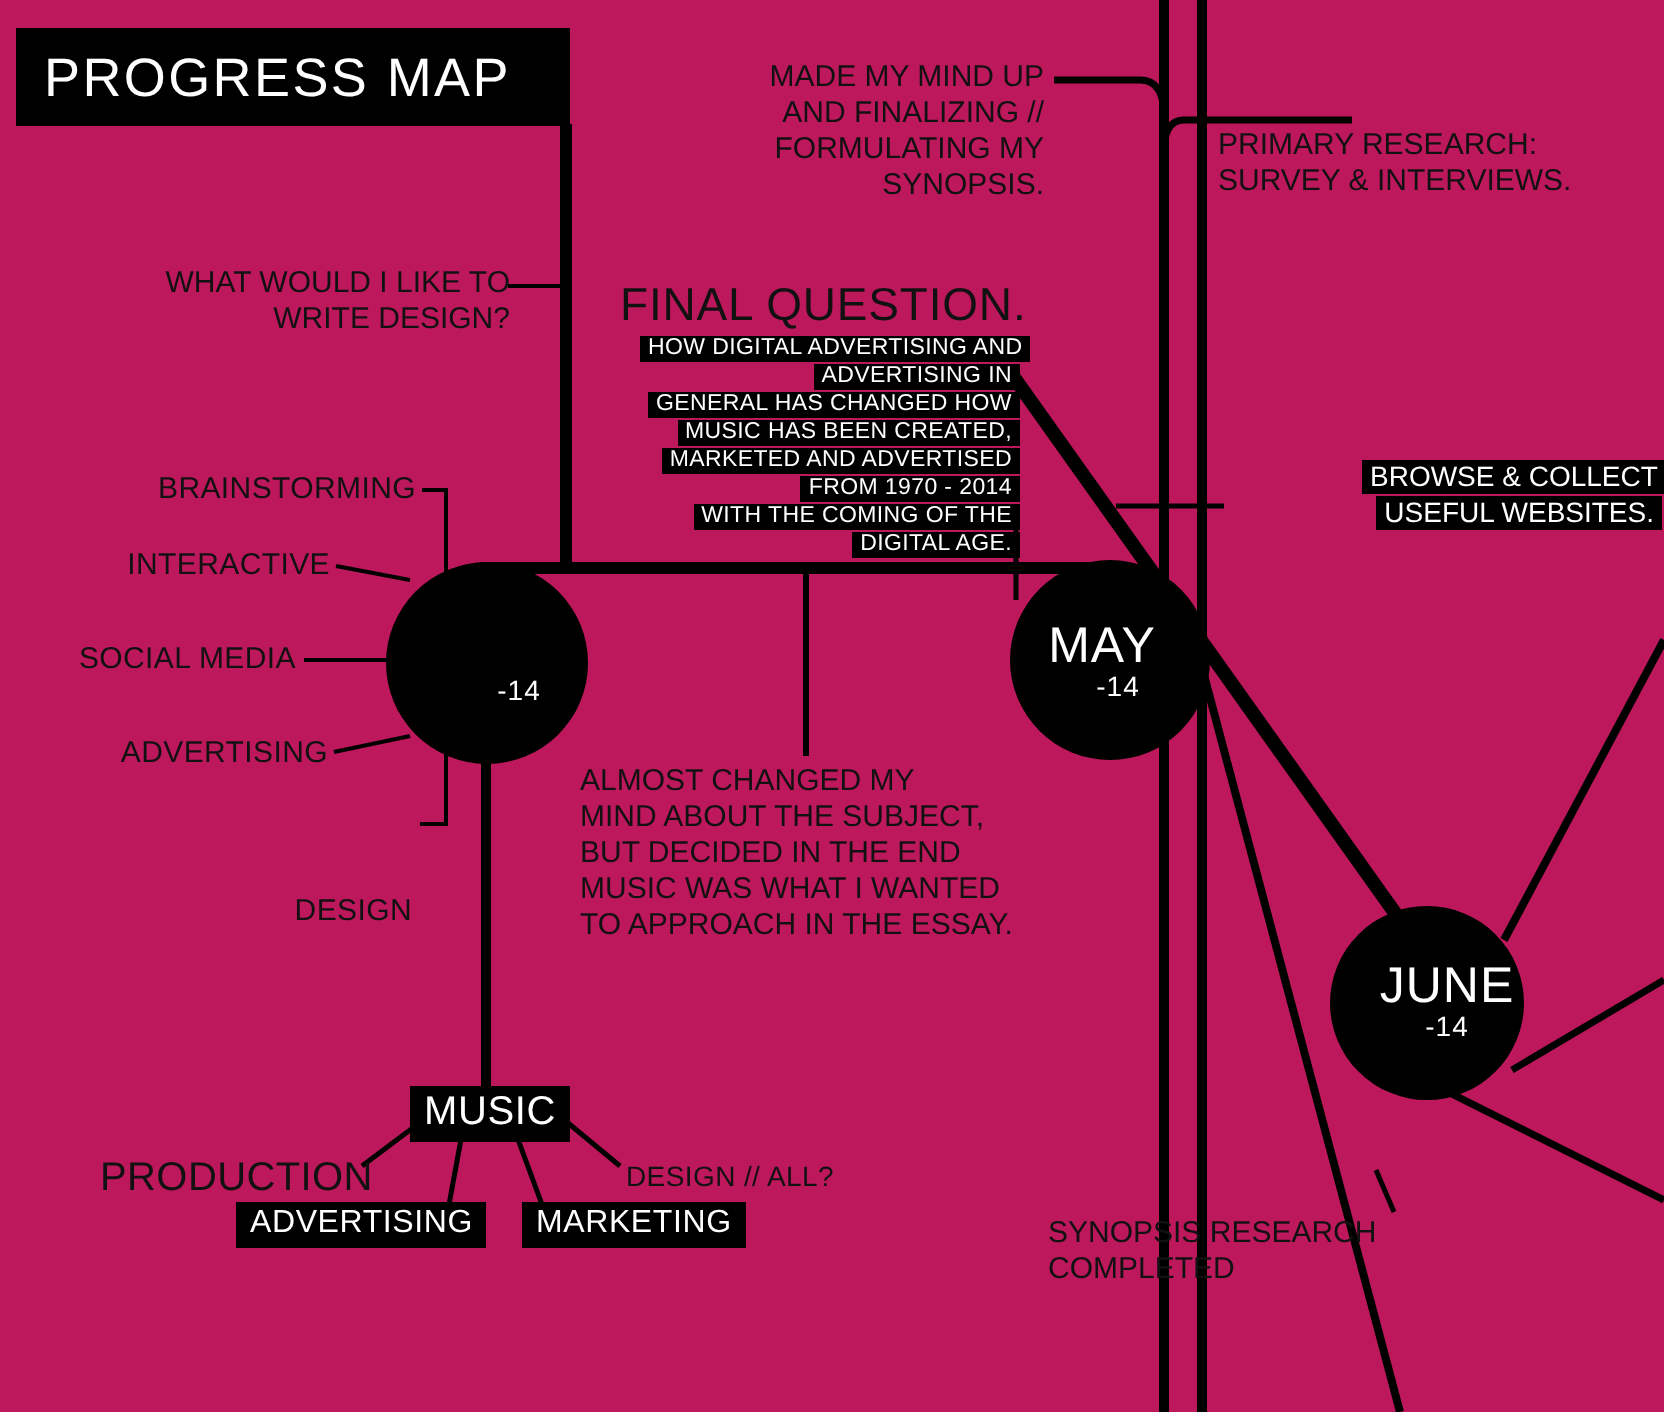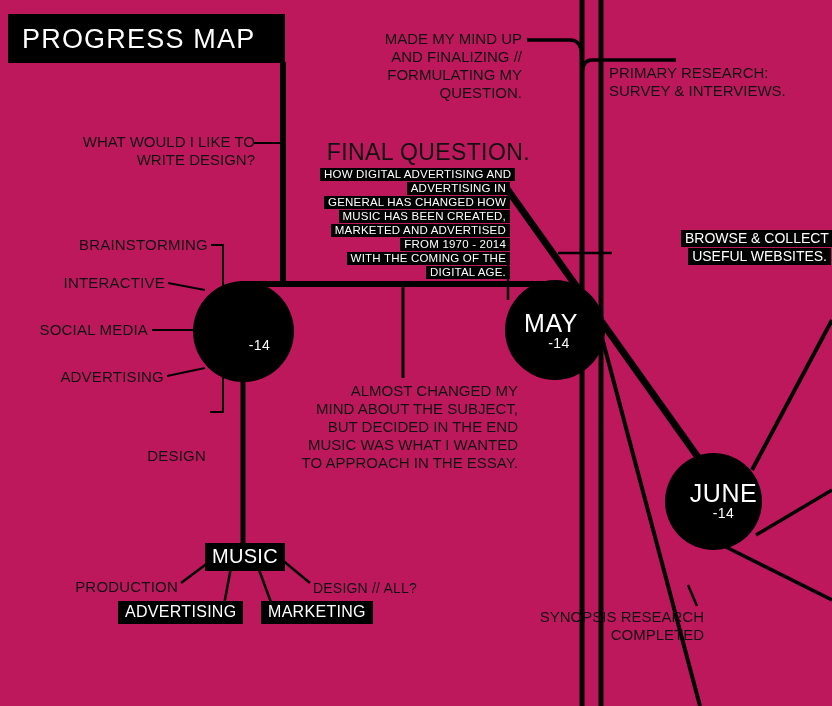--- a/index.html
+++ b/index.html
@@ -26,21 +26,21 @@
   }
   .lbl {
     position: absolute;
     color: #111111;
     line-height: 1.18;
     white-space: pre;
     letter-spacing: 0.2px;
   }
   .ta-r { text-align: right; }
   .ta-l { text-align: left; }
-  .ta-c { text-align: right; }
+  .ta-c { text-align: left; }
 
   
   #title-box {
     position: absolute;
     left: 8px;
     top: 14px;
     width: 277px;
     height: 49px;
     background: #000000;
   }
@@ -172,21 +172,21 @@
 
   <div id="title-box"></div>
   <div id="title-text">PROGRESS MAP</div>
 
   <div class="plain ta-r" style="left:60px; top:133px; width:195px; font-size:15px;">WHAT WOULD I LIKE TO
 WRITE DESIGN?</div>
 
   <div class="plain ta-r" style="left:352px; top:30px; width:170px; font-size:15px;">MADE MY MIND UP
 AND FINALIZING //
 FORMULATING MY
-QUESTION.</div>
+SYNOPSIS.</div>
 
   <div class="plain ta-l" style="left:609px; top:64px; width:230px; font-size:15px;">PRIMARY RESEARCH:
 SURVEY &amp; INTERVIEWS.</div>
 
   <div class="plain ta-c" style="left:310px; top:139px; width:220px; font-size:23px; letter-spacing:0.4px;">FINAL QUESTION.</div>
 
   <div class="hl-block right" id="final-question-lines" style="left:320px; top:168px; width:190px; font-size:11.5px; letter-spacing:0.2px;"><span class="ln">HOW DIGITAL ADVERTISING AND</span><span class="ln">ADVERTISING IN</span><span class="ln">GENERAL HAS CHANGED HOW</span><span class="ln">MUSIC HAS BEEN CREATED,</span><span class="ln">MARKETED AND ADVERTISED</span><span class="ln">FROM 1970 - 2014</span><span class="ln">WITH THE COMING OF THE</span><span class="ln">DIGITAL AGE.</span></div>
 
   <div class="hl-block right" id="browse-collect-lines" style="left:648px; top:230px; width:150px; font-size:14px;margin-left:33px;"><span class="ln">BROWSE &amp; COLLECT</span><span class="ln">USEFUL WEBSITES.</span></div>
 
@@ -209,21 +209,21 @@
     <span class="nm">MAY</span>
     <span class="yr">-14</span>
   </div>
   <div class="node" id="node-june">
     <span class="nm">JUNE</span>
     <span class="yr">-14</span>
   </div>
 
   <div class="chip" style="left:205px; top:543px; font-size:20px;">MUSIC</div>
 
-  <div class="lbl ta-r" style="left:50px; top:578px; width:128px; font-size:15px;">PRODUCTION</div>
+  <div class="lbl ta-r" style="left:50px; top:578px; width:128px; font-size:20px;">PRODUCTION</div>
 
   <div class="chip" style="left:118px; top:601px; font-size:16px;">ADVERTISING</div>
 
   <div class="chip" style="left:261px; top:601px; font-size:16px;">MARKETING</div>
 
   <div class="lbl ta-l" style="left:313px; top:580px; width:160px; font-size:14px;">DESIGN // ALL?</div>
 
   <div class="plain ta-c" style="left:524px; top:608px; width:180px; font-size:15px;">SYNOPSIS RESEARCH
 COMPLETED</div>
 

